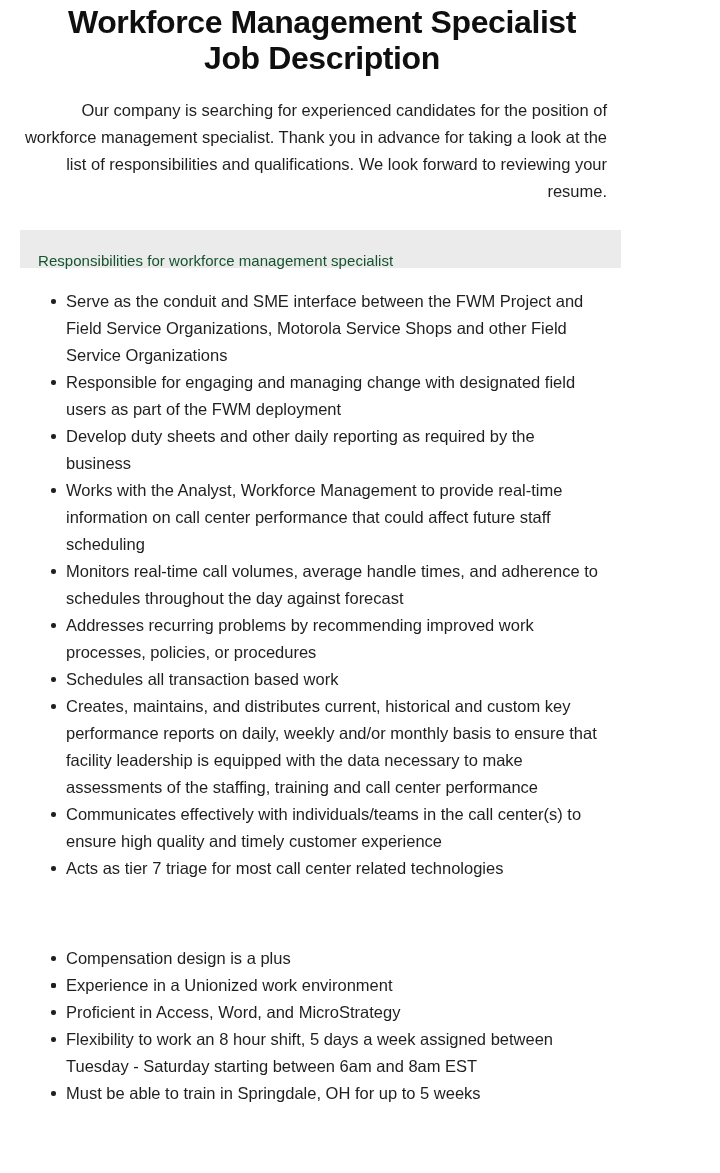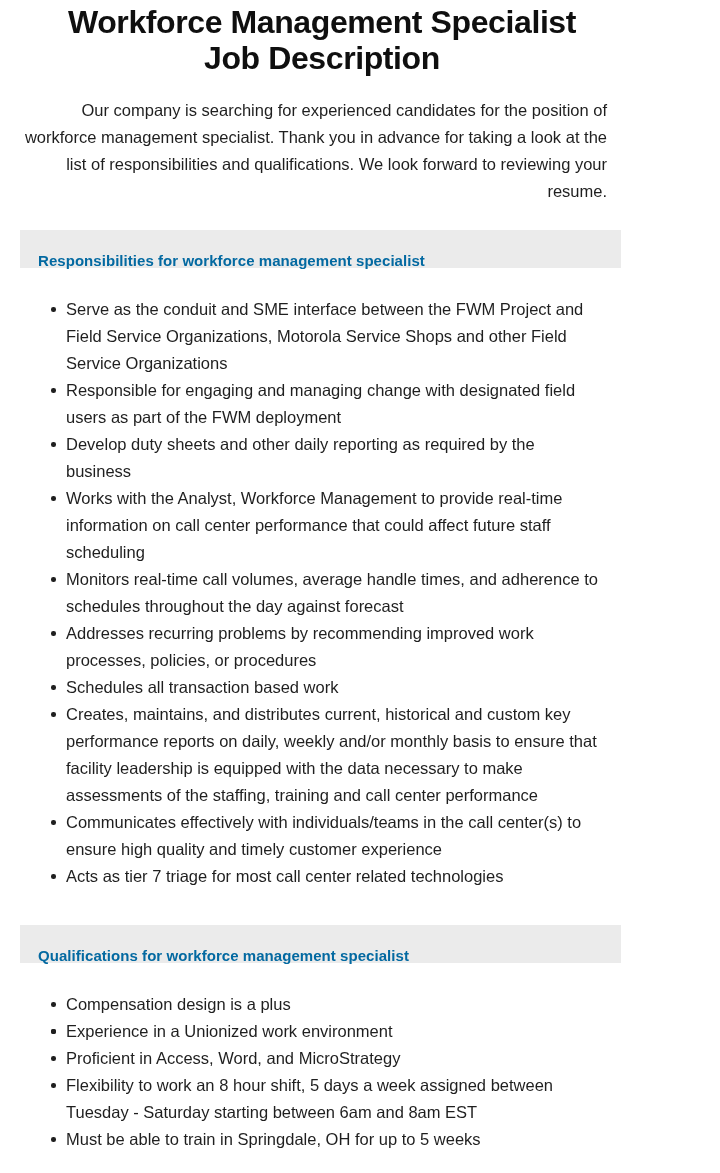--- a/index.html
+++ b/index.html
@@ -59,34 +59,34 @@
     background: #ebebeb;
     height: 38px;
     display: flex;
     align-items: center;
     padding: 0 0 0 18px;
     box-sizing: border-box;
   }
   .section-header-text {
     font-size: 15px;
     line-height: 19px;
-    font-weight: 700;
-    color: #0369a1;
+    font-weight: 400;
+    color: #14532d;
     letter-spacing: 0.05px;
     margin-top: 23px;
   }
 
   
   .section-responsibilities { margin-top: 25px; }
   .section-qualifications   { margin-top: 35px; }
 
   
   ul.bullets {
-    margin: 8px;
-    padding: 0;
+    margin: 0;
+    padding: 8px;
     list-style: none;
     padding-top: 20px;
   }
   ul.bullets li {
     position: relative;
     margin: 0;
     padding: 0 37px 0 58px;
     font-size: 16.5px;
     line-height: 27px;
     font-weight: 400;
@@ -123,23 +123,20 @@
         <li><span class="bullet-dot"></span><span>Monitors real-time call volumes, average handle times, and adherence to schedules throughout the day against forecast</span></li>
         <li><span class="bullet-dot"></span><span>Addresses recurring problems by recommending improved work processes, policies, or procedures</span></li>
         <li><span class="bullet-dot"></span><span>Schedules all transaction based work</span></li>
         <li><span class="bullet-dot"></span><span>Creates, maintains, and distributes current, historical and custom key performance reports on daily, weekly and/or monthly basis to ensure that facility leadership is equipped with the data necessary to make assessments of the staffing, training and call center performance</span></li>
         <li><span class="bullet-dot"></span><span>Communicates effectively with individuals/teams in the call center(s) to ensure high quality and timely customer experience</span></li>
         <li><span class="bullet-dot"></span><span>Acts as tier 7 triage for most call center related technologies</span></li>
       </ul>
   </div>
 
   <div class="section section-qualifications">
-    <div class="section-header">
-      <span class="section-header-text">Qualifications for workforce management specialist</span>
-    </div>
     <ul class="bullets">
         <li><span class="bullet-dot"></span><span>Compensation design is a plus</span></li>
         <li><span class="bullet-dot"></span></li>
         <li><span class="bullet-dot"></span><span>Experience in a Unionized work environment</span></li>
         <li><span class="bullet-dot"></span><span>Proficient in Access, Word, and MicroStrategy</span></li>
         <li><span class="bullet-dot"></span><span>Flexibility to work an 8 hour shift, 5 days a week assigned between Tuesday - Saturday starting between 6am and 8am EST</span></li>
         <li><span class="bullet-dot"></span><span>Must be able to train in Springdale, OH for up to 5 weeks</span></li>
       </ul>
   </div>
 

